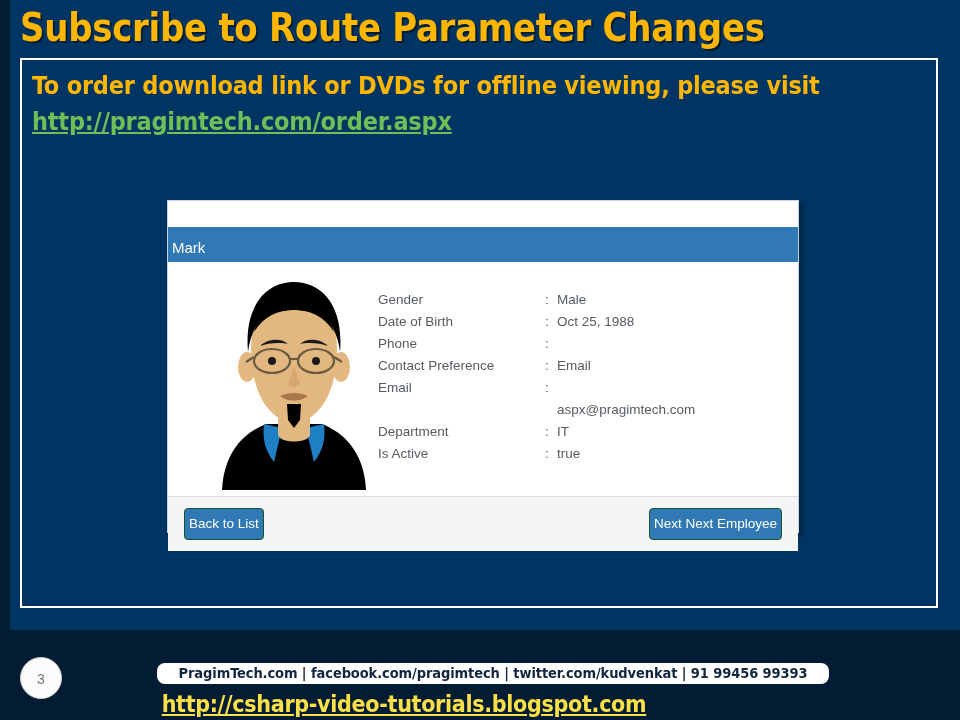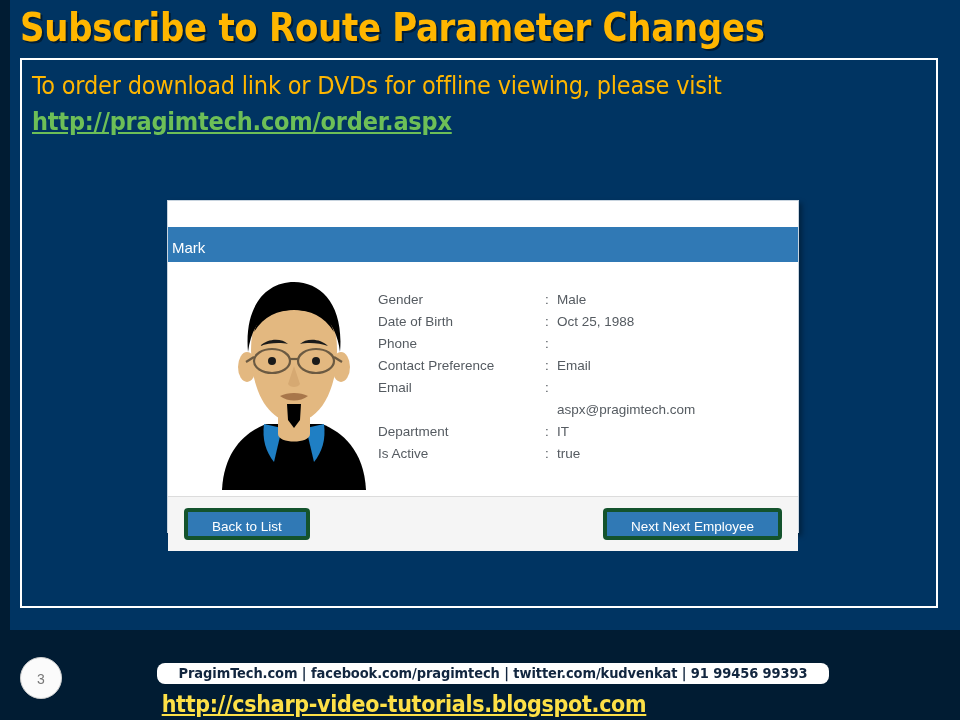--- a/index.html
+++ b/index.html
@@ -75,21 +75,21 @@
   }
 
   .order-line {
     position: absolute;
     left: 10px;
     top: 10px;
     width: 890px;
     color: #ffb600;
     font-family: "DejaVu Sans Condensed", "Liberation Sans Narrow", "Liberation Sans", sans-serif;
     font-size: 25px;
-    font-weight: normal;
+    font-weight: bold;
     line-height: 31px;
     letter-spacing: -0.2px;
     white-space: nowrap;
   }
 
   .order-url {
     position: absolute;
     left: 10px;
     top: 46px;
     color: #6dbf57;
@@ -168,26 +168,26 @@
     position: relative;
     height: 54px;
     background: #f5f5f5;
   }
 
   .btn {
     position: absolute;
     top: 11px;
     background: #3079b5;
     color: #ffffff;
-    border: 4px solid #14532d;
+    border: 1px solid #14532d;
     border-radius: 4px;
     font-size: 13.5px;
     line-height: 30px;
     height: 32px;
-    padding: 0 24px;
+    padding: 0 4px;
     cursor: pointer;
     box-sizing: border-box;
     font-family: "Liberation Sans", sans-serif;
   }
   .btn-back { left: 16px; }
   .btn-next { right: 16px; }
 
   
   .page-badge {
     position: absolute;

